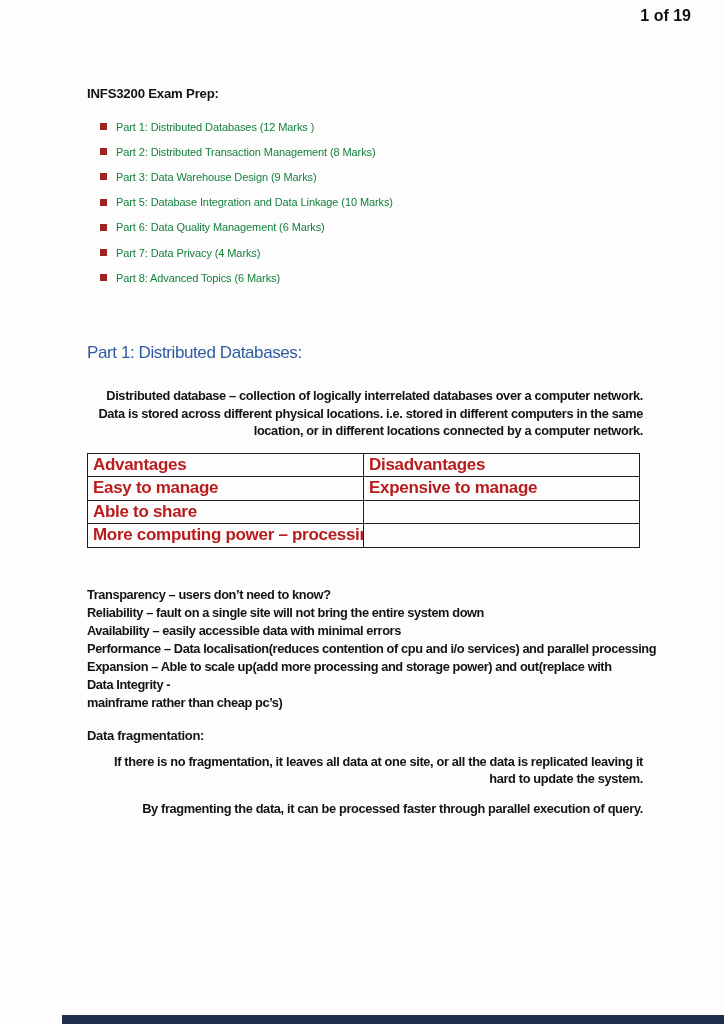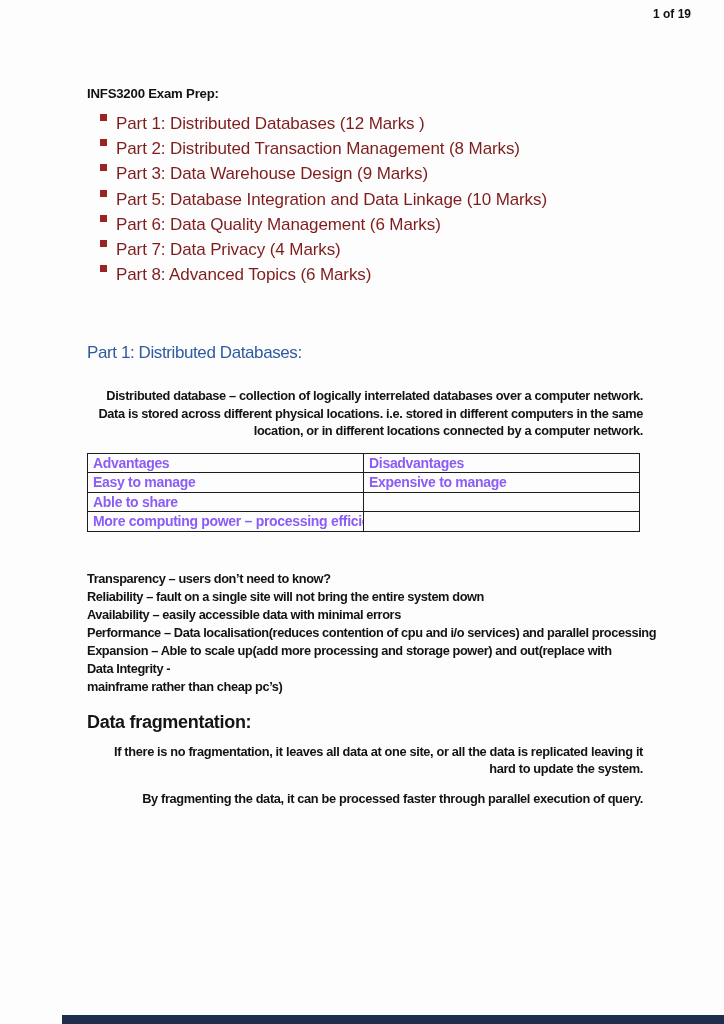--- a/index.html
+++ b/index.html
@@ -2,51 +2,51 @@
 <html><head>
 <meta charset="utf-8">
 <style>
   html,body { margin:0; padding:0; background:#ffffff; }
   .page {
     position:relative; width:724px; height:1024px; background:#fdfdfd;
     font-family:"Liberation Sans", sans-serif; overflow:hidden; color:#141414;
   }
   .page-num {
     position:absolute; top:7px; right:33px;
-    font-size:12px; font-weight:700; color:#101010; letter-spacing:0;
+    font-size:16px; font-weight:700; color:#101010; letter-spacing:0;
   }
   .content { position:absolute; left:87px; top:0; width:556px; }
   .doc-title {
     margin:86px 0 0 0; font-size:13.2px; font-weight:700; color:#121212; letter-spacing:-0.2px;
   }
   ul.toc { list-style:none; margin:13px 0 0 0; padding:0; }
   ul.toc li {
-    display:flex; align-items:flex-start; height:25.2px;
-    font-size:17px; font-weight:400; color:#7f1d1d; letter-spacing:-0.1px; white-space:nowrap;
+    display:flex; align-items:center; height:25.2px;
+    font-size:11px; font-weight:400; color:#15803d; letter-spacing:-0.1px; white-space:nowrap;
   }
   .bullet { width:7px; height:7px; background:#9b2423; margin:0 9px 0 13px; flex:none; }
   h1.section {
     margin:53px 0 0 0; font-size:17px; font-weight:400; color:#2e5b9f; letter-spacing:-0.4px;
   }
   .para {
     margin:24px 0 0 0; font-size:12.8px; font-weight:700; line-height:17.5px;
     letter-spacing:-0.35px; color:#131313;text-align:right;
   }
   table.advdis { margin-top:13px; border-collapse:collapse; width:553px; table-layout:fixed; }
   table.advdis td {
-    border:1.6px solid #1d1d1d; font-size:14px; font-weight:700; color:#8b5cf6;
+    border:1.6px solid #1d1d1d; font-size:17px; font-weight:700; color:#b91c1c;
     padding:1px 5px 1.5px 5px; height:13.5px; letter-spacing:-0.3px; vertical-align:middle;
     overflow:hidden; white-space:nowrap;margin-left:44px;
   }
   .features {
     margin-top:38px; font-size:12.8px; font-weight:700; line-height:18px;
     letter-spacing:-0.4px; color:#131313;
   }
   .features div { white-space:nowrap; }
-  .frag-head { margin:16px 0 0 0; font-size:18px; font-weight:700; letter-spacing:-0.3px; }
+  .frag-head { margin:16px 0 0 0; font-size:13px; font-weight:700; letter-spacing:-0.3px; }
   .para.small-gap { margin-top:10px; }
   .para.mid-gap { margin-top:12px; }
   .bottom-edge {
     position:absolute; left:62px; right:0; bottom:0; height:9px; background:#202e4e;
   }
 </style>
 </head>
 <body>
 
 <div class="page">

